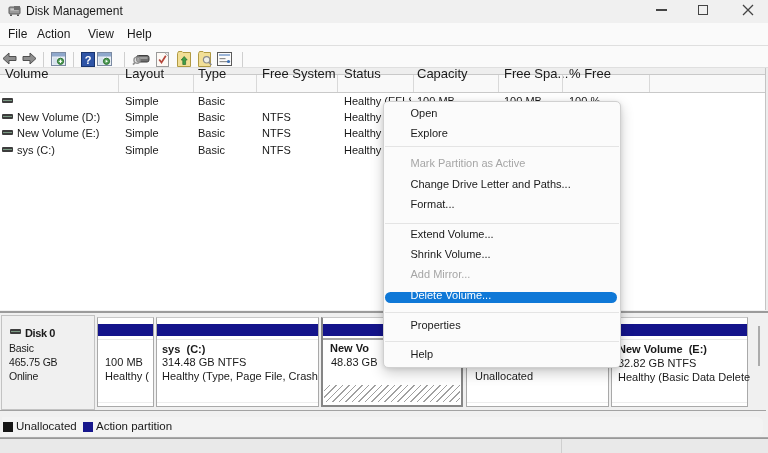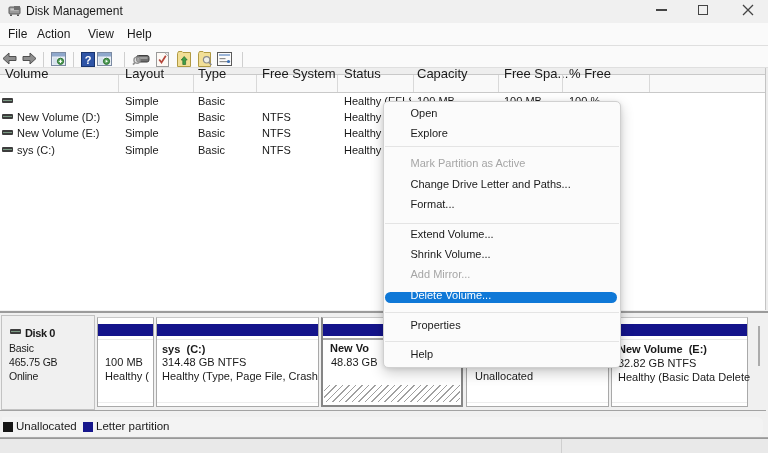--- a/index.html
+++ b/index.html
@@ -245,21 +245,21 @@
   <div class="ptxt" style="left:6px;top:39px">32.82 GB NTFS</div>
   <div class="ptxt" style="left:6px;top:53px">Healthy (Basic Data Delete</div>
 </div>
 <div id="sb" class="a"></div>
 
 <div class="a" style="left:0;top:409.5px;width:766px;height:1px;background:#a2a2a2"></div>
 <div class="a" style="left:2px;top:417px;width:761px;height:19px;background:#f3f3f3;border-radius:0 6px 6px 0"></div>
 <div class="a lsq" style="left:3px;background:#151515"></div>
 <div class="a ltxt" style="left:16px">Unallocated</div>
 <div class="a lsq" style="left:83px;background:#16168c"></div>
-<div class="a ltxt" style="left:96px">Letter partition</div>
+<div class="a ltxt" style="left:96px">Action partition</div>
 <div class="a" style="left:0;top:437.5px;width:768px;height:1.5px;background:#989898"></div>
 <div id="belowv1" class="a"></div>
 
 <div id="menu" class="a">
   <div class="mi" style="top:1px">Open</div>
   <div class="mi" style="top:21px">Explore</div>
   <div class="msep" style="top:44px"></div>
   <div class="mi mgray" style="top:51px">Mark Partition as Active</div>
   <div class="mi" style="top:72px">Change Drive Letter and Paths...</div>
   <div class="mi" style="top:92px">Format...</div>

